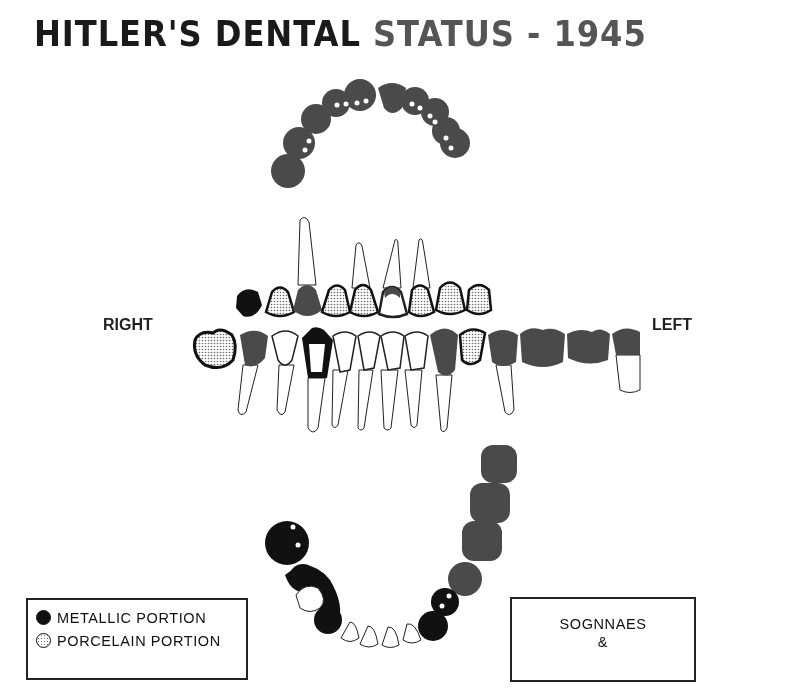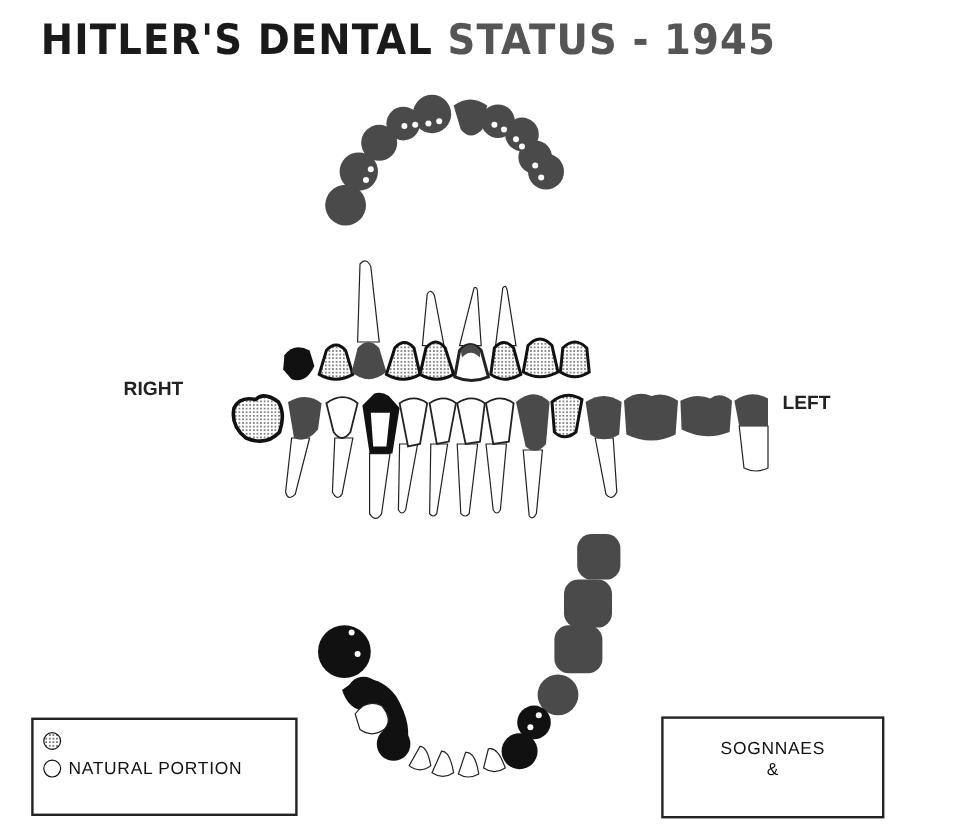--- a/index.html
+++ b/index.html
@@ -7,31 +7,31 @@
   .title { position:absolute; left:34px; top:14px; font-family:"DejaVu Sans", sans-serif; font-weight:bold; font-size:35px; letter-spacing:1px; color:#1a1a1a; white-space:nowrap; transform:scaleX(0.92); transform-origin:left top; }
   .title .t2 { color:#555; }
   .side-label { position:absolute; font-family:"Liberation Sans", sans-serif; font-weight:bold; font-size:16px; color:#222; }
   svg.chart { position:absolute; left:0; top:0; }
   .legend { position:absolute; left:26px; top:598px; width:222px; height:82px; border:2px solid #222; box-sizing:border-box; padding:6px 0 0 8px; }
   .legend-row { display:flex; align-items:center; height:23px; font-size:14.5px; letter-spacing:0.6px; color:#111; }
   .swatch { width:15px; height:15px; border-radius:50%; border:1.5px solid #111; box-sizing:border-box; margin-right:6px; }
   .sw-metal { background:#111; }
   .sw-porc { background:#fff; background-image:radial-gradient(#777 0.8px, transparent 1px); background-size:3px 3px; }
   .sw-nat { background:#fff; }
-  .credit { position:absolute; left:510px; top:597px; width:186px; height:85px; border:2px solid #222; box-sizing:border-box; text-align:center; font-size:14.5px; color:#111; letter-spacing:0.6px; line-height:1.25; padding-top:16px;margin-left:41px; }
+  .credit { position:absolute; left:510px; top:597px; width:186px; height:85px; border:2px solid #222; box-sizing:border-box; text-align:center; font-size:14.5px; color:#111; letter-spacing:0.6px; line-height:1.25; padding-top:16px; }
 </style>
 </head>
 <body>
 
 <div class="title">
   <span>HITLER'S DENTAL</span>&nbsp;<span class="t2">STATUS - 1945</span>
 </div>
 
 <div class="side-label" style="left:103px; top:316px;">RIGHT</div>
-<div class="side-label" style="left:652px; top:328px;">LEFT</div>
+<div class="side-label" style="left:652px; top:316px;">LEFT</div>
 
 <svg class="chart" width="797" height="697" viewBox="0 0 797 697">
   <defs>
     <pattern id="dots" width="3" height="3" patternUnits="userSpaceOnUse">
       <rect width="3" height="3" fill="#fff"></rect>
       <circle cx="1.5" cy="1.5" r="0.8" fill="#666"></circle>
     </pattern>
   </defs>
 
   <g fill="#4a4a4a">
@@ -136,24 +136,25 @@
       <path d="M341 638 L350 622 Q356 622 359 638 Q350 645 341 638 Z"></path>
       <path d="M360 644 L368 626 Q375 626 378 644 Q369 650 360 644 Z"></path>
       <path d="M382 645 L388 627 Q396 626 399 645 Q390 650 382 645 Z"></path>
       <path d="M403 640 L407 624 Q415 622 421 640 Q412 646 403 640 Z"></path>
     </g>
   </g>
 </svg>
 
 <div class="legend">
   <div class="legend-row">
-    <span class="swatch sw-porc"></span>
+    <span class="swatch sw-metal"></span>
+    <span>METALLIC PORTION</span>
   </div>
   <div class="legend-row">
-    <span class="swatch sw-nat"></span>
-    <span>NATURAL PORTION</span>
+    <span class="swatch sw-porc"></span>
+    <span>PORCELAIN PORTION</span>
   </div>
 </div>
 
 <div class="credit">
   <div>SOGNNAES</div>
   <div>&amp;</div>
 </div>
 
 </body></html>

